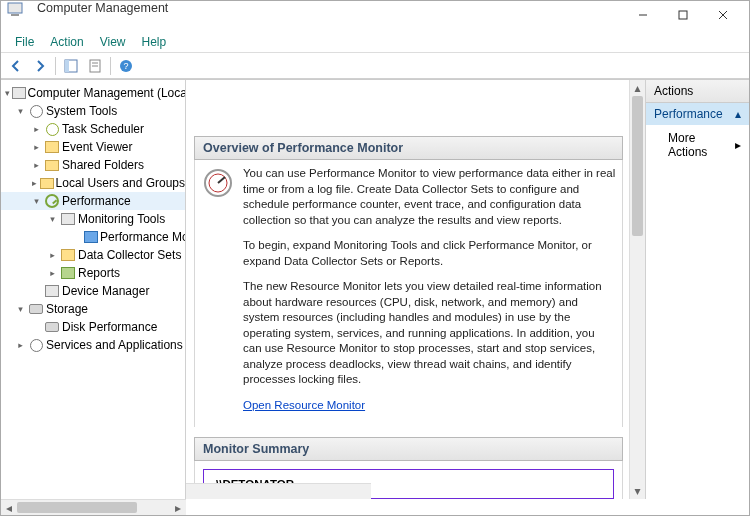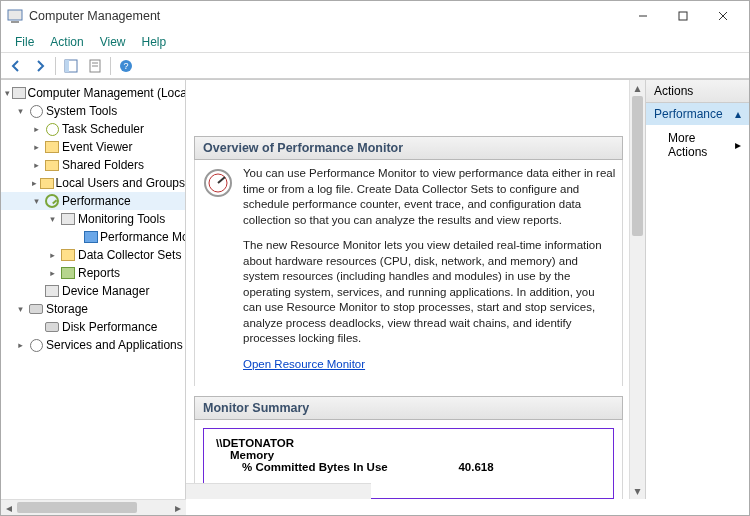--- a/index.html
+++ b/index.html
@@ -1,18 +1,18 @@
 <!DOCTYPE html>
 <html><head>
 <meta charset="utf-8">
 <style>
   * { box-sizing: border-box; font-family: "Segoe UI", Tahoma, sans-serif; }
   html, body { margin:0; padding:0; height:100%; width:100%; background:#fff; font-size:12px; color:#000; }
   .window { width:750px; height:516px; border:1px solid #aaa; display:flex; flex-direction:column; background:#fff; }
-  .titlebar { display:flex; align-items:center; height:30px; padding:0 6px; color:#333; }
+  .titlebar { display:flex; align-items:flex-start; height:30px; padding:0 6px; color:#333;gap:8px; }
   .titlebar .appicon { width:16px; height:16px; margin-right:6px; }
   .titlebar .title { flex:1; font-size:12.5px; color:#333; }
   .winctrls { display:flex; }
   .winctrls .ctrl { width:40px; height:28px; display:flex; align-items:center; justify-content:center; color:#555; }
   .winctrls .ctrl svg { width:10px; height:10px; }
   .menubar { display:flex; height:22px; padding:0 6px; align-items:center; border-bottom:1px solid #ddd; }
   .menubar .mitem { padding:2px 8px; color:#0f766e; }
   .toolbar { height:26px; display:flex; align-items:center; padding:0 4px; border-bottom:1px solid #d0d0d0; gap:2px; }
   .toolbar .tb { width:22px; height:22px; display:flex; align-items:center; justify-content:center; border:1px solid transparent; }
   .toolbar .sep { width:1px; height:18px; background:#ccc; margin:0 2px; }
@@ -264,20 +264,21 @@
                 <span>
                   <svg width="30" height="30" viewBox="0 0 30 30">
                       <circle cx="15" cy="15" r="13" fill="#fff" stroke="#999" stroke-width="2"></circle>
                       <circle cx="15" cy="15" r="9" fill="none" stroke="#b33" stroke-width="1"></circle>
                       <line x1="15" y1="15" x2="22" y2="9" stroke="#333" stroke-width="2"></line>
                     </svg>
                 </span>
               </div>
               <div class="txtcol">
                 <p>You can use Performance Monitor to view performance data either in real time or from a log file. Create Data Collector Sets to configure and schedule performance counter, event trace, and configuration data collection so that you can analyze the results and view reports.</p>
+                <p>To begin, expand Monitoring Tools and click Performance Monitor, or expand Data Collector Sets or Reports.</p>
                 <p>The new Resource Monitor lets you view detailed real-time information about hardware resources (CPU, disk, network, and memory) and system resources (including handles and modules) in use by the operating system, services, and running applications. In addition, you can use Resource Monitor to stop processes, start and stop services, analyze process deadlocks, view thread wait chains, and identify processes locking files.</p>
                 <p><a href="#">Open Resource Monitor</a></p>
               </div>
             </div>
           </div>
 
           <div style="flex:1; display:flex; flex-direction:column; min-height:0;">
             <div class="panelhdr">Monitor Summary</div>
             <div class="summary-area">
               <div class="sumbox">

